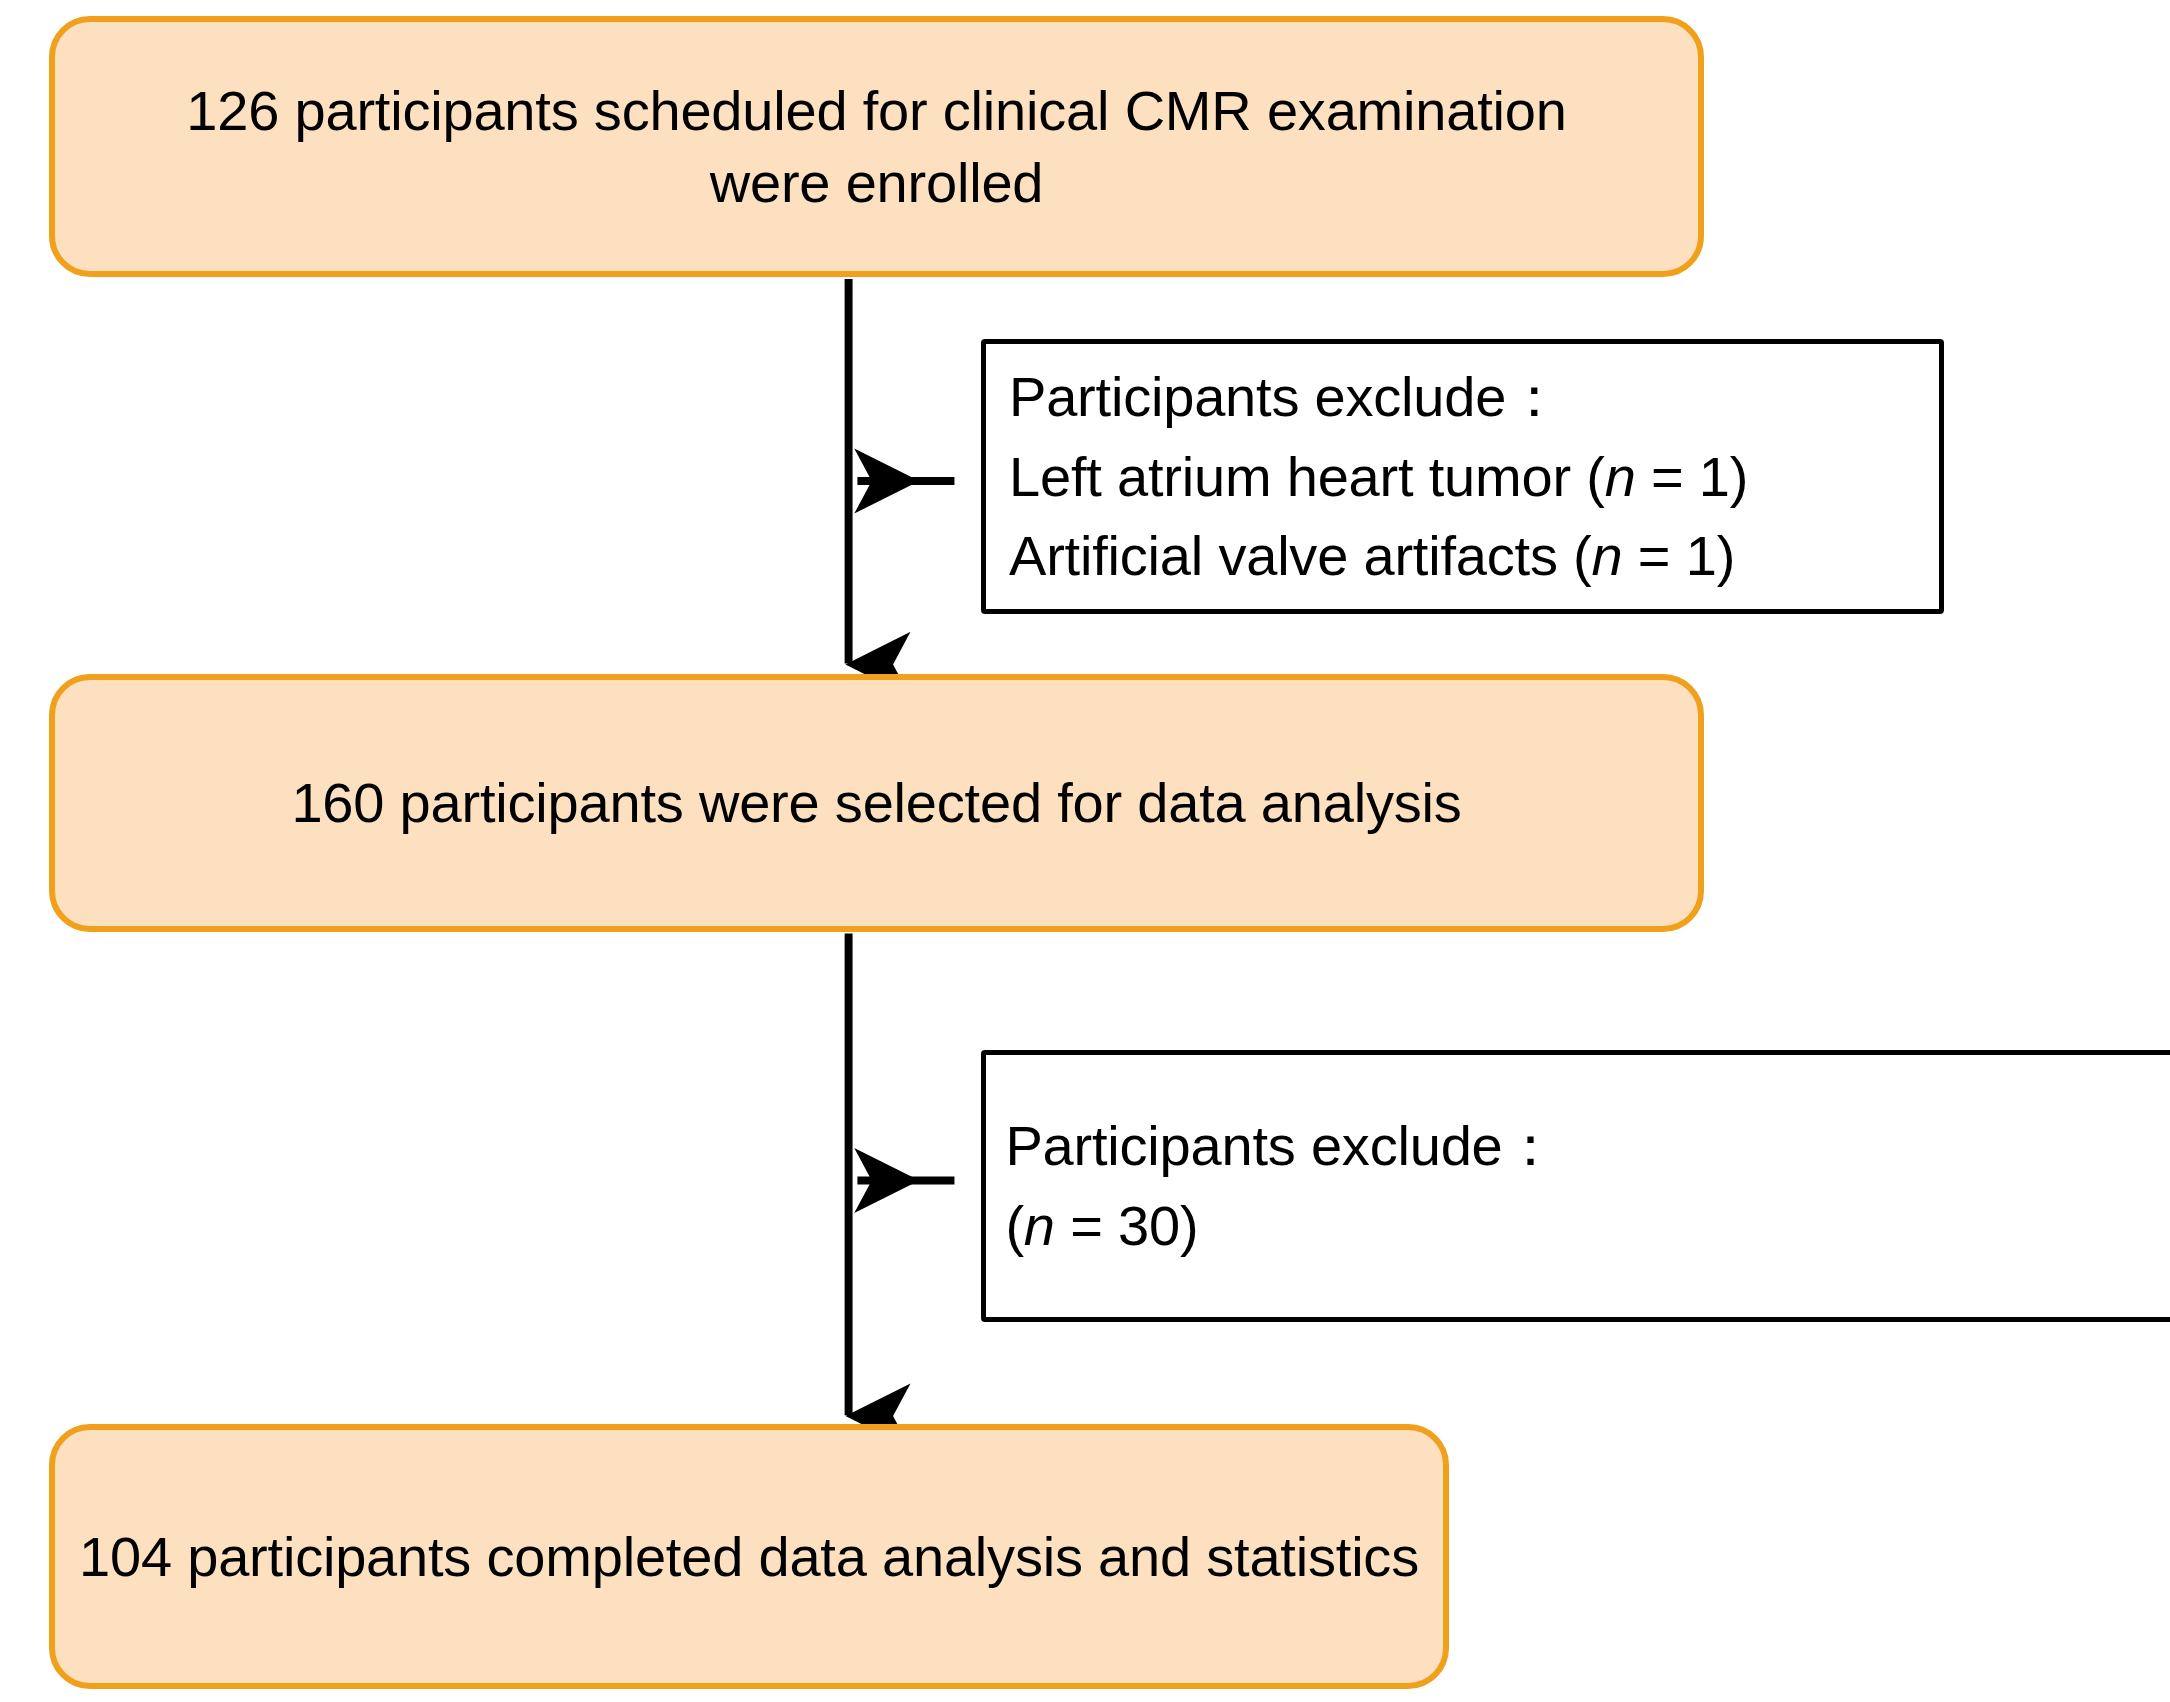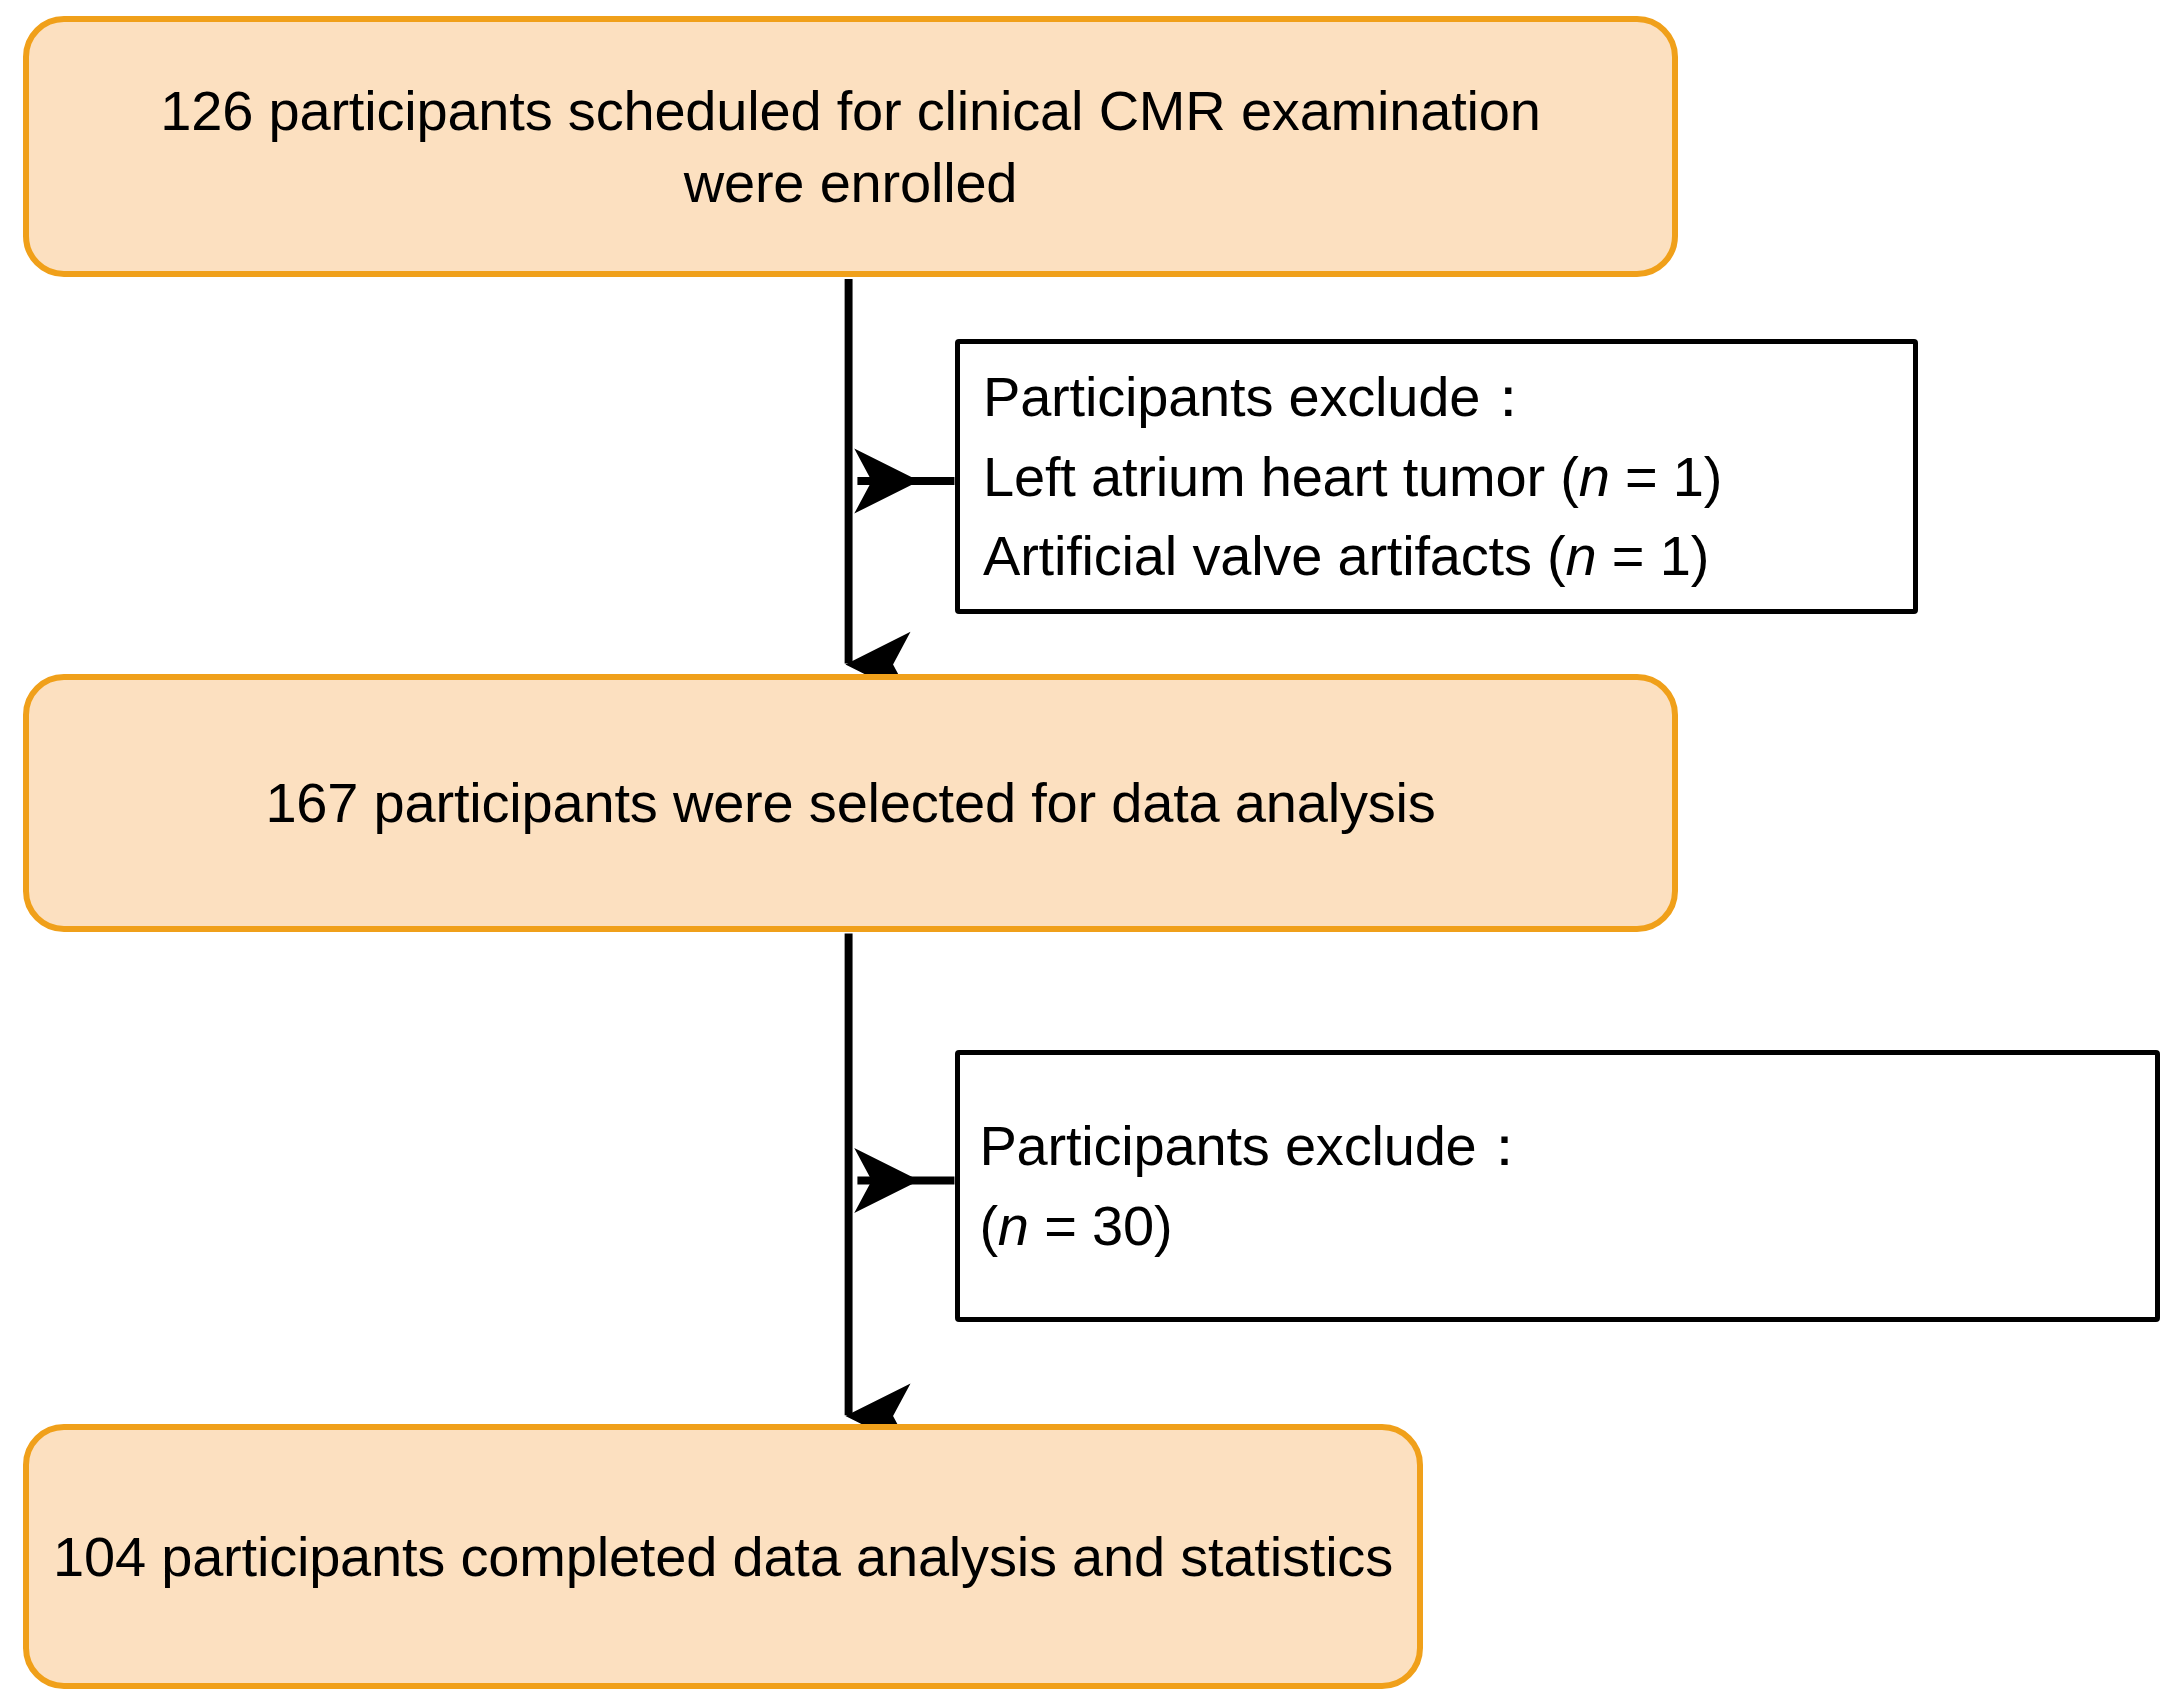--- a/index.html
+++ b/index.html
@@ -24,20 +24,21 @@
     width: 2170px;
     height: 1703px;
   }
   .node-box {
     position: absolute;
     box-sizing: border-box;
     display: flex;
     align-items: center;
     justify-content: center;
     text-align: center;
+    margin-left: 26px;
   }
   .node-primary {
     background: #FCE0C0;
     border: 6.2px solid #F0A01A;
     border-radius: 41px;
   }
   .node-exclusion {
     background: #ffffff;
     border: 5.3px solid #000000;
     border-radius: 4px;
@@ -111,21 +112,21 @@
       <span class="excl-line">
         <span>Left atrium heart tumor (</span><span class="ital-n">n</span><span> = 1)</span>
       </span>
       <span class="excl-line">
         <span>Artificial valve artifacts (</span><span class="ital-n">n</span><span> = 1)</span>
       </span>
     </div>
   </div>
 
   <div id="box-mid" class="node-box node-primary">
-    <div class="node-text">167 participants were selected for data analysis</div>
+    <div class="node-text">160 participants were selected for data analysis</div>
   </div>
 
   <div id="box-excl-2" class="node-box node-exclusion">
     <div class="excl-text">
       <span class="excl-line">Participants exclude：</span>
       <span class="excl-line">
         <span>(</span><span class="ital-n">n</span><span> = 30)</span>
       </span>
     </div>
   </div>

